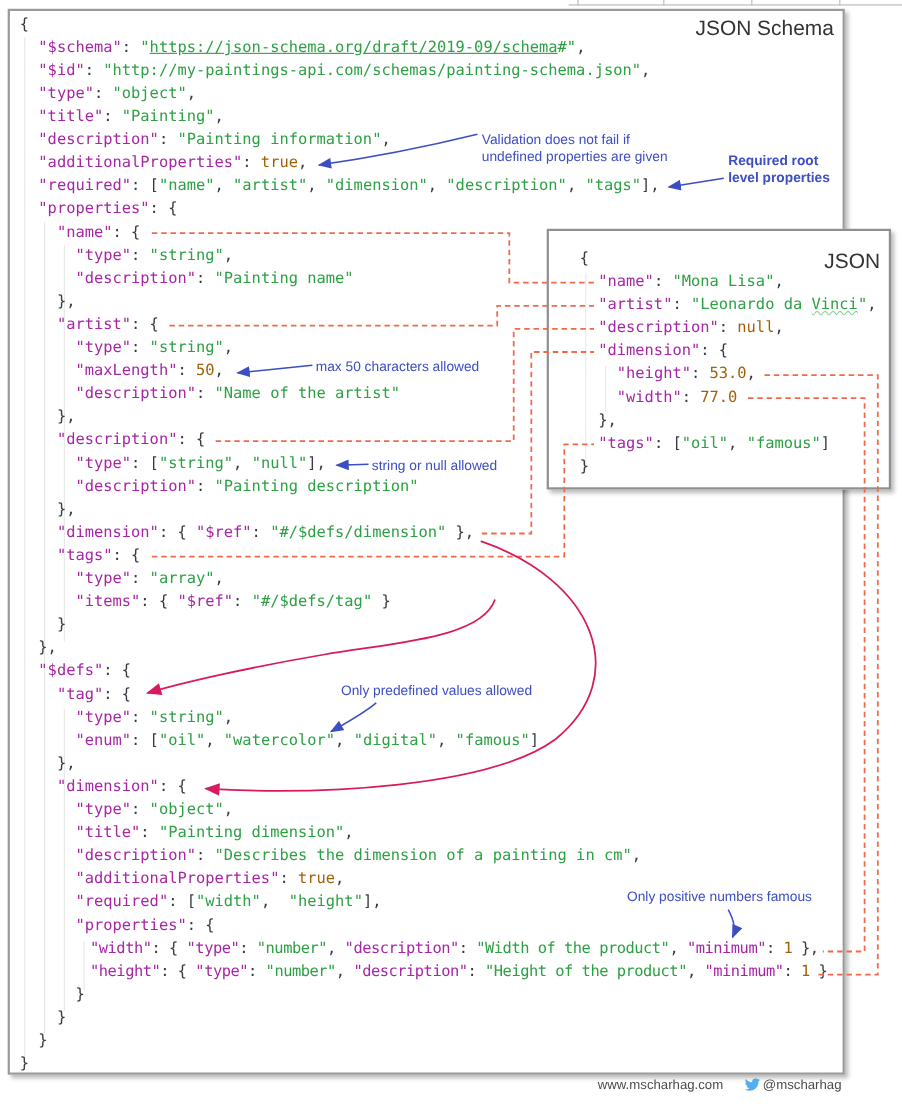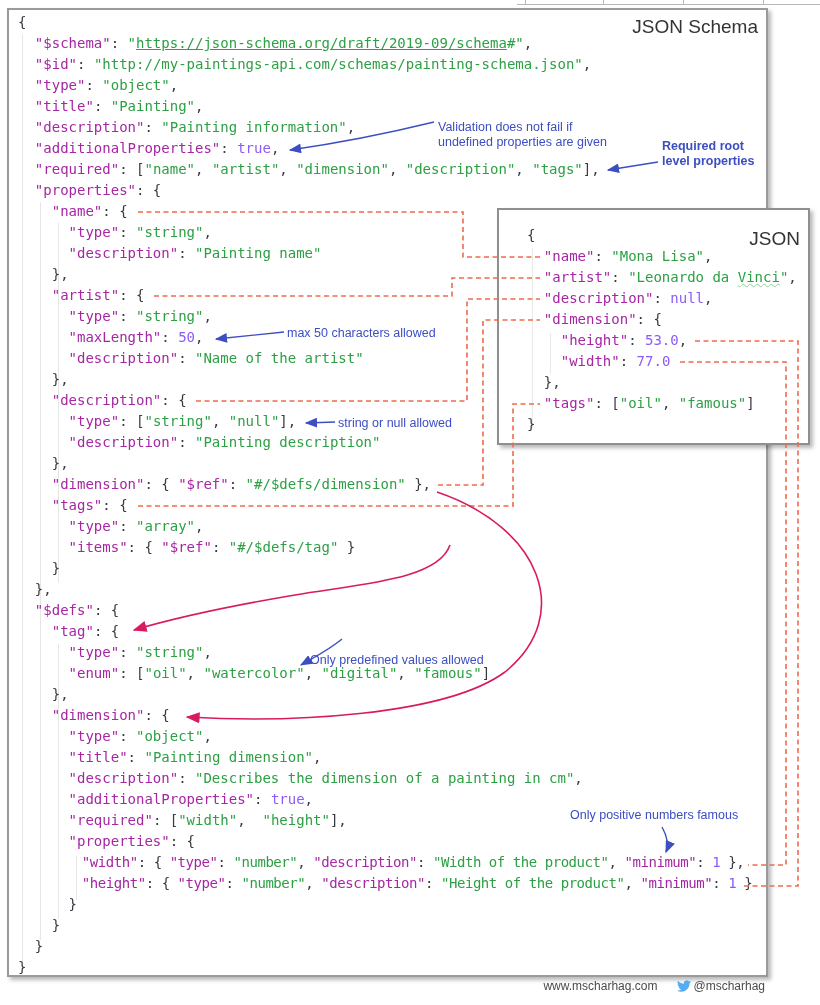--- a/index.html
+++ b/index.html
@@ -15,21 +15,21 @@
   
   .code{position:absolute;font-family:"DejaVu Sans Mono","Liberation Mono",monospace;
         font-size:14px;line-height:21px;white-space:pre;z-index:6;}
   #schema-code{left:18px;top:12px;}
   #json-code{left:527px;top:225px;z-index:7;}
   .cl{height:21px;}
   .cl.tight{letter-spacing:-0.45px;}
   .p{color:#383a42;}
   .k{color:#a626a4;}
   .s{color:#2da044;}
-  .n{color:#8b5cf6;}
+  .n{color:#a16207;}
   .u{color:#2da044;text-decoration:underline;}
   .w{color:#2da044;text-decoration:underline wavy #8fd19e;text-decoration-thickness:1px;}
 
   
   .box-title{position:absolute;font-size:19px;color:#333;z-index:8;}
 
   
   .guide{position:absolute;width:1px;background:#e6e6e6;z-index:5;}
   .guide.json{z-index:7;background:#e9e9e9;}
 
@@ -76,21 +76,21 @@
 <div class="note" style="left:438px;top:99px;margin-top:21px;">
   <div>Validation does not fail if</div>
   <div>undefined properties are given</div>
 </div>
 <div class="note" style="left:662px;top:139px;font-weight:bold;">
   <div>Required root</div>
   <div>level properties</div>
 </div>
 <div class="note" style="left:287px;top:326px;">max 50 characters allowed</div>
 <div class="note" style="left:338px;top:416px;">string or null allowed</div>
-<div class="note" style="left:310px;top:621px;margin-top:32px;">Only predefined values allowed</div>
+<div class="note" style="left:310px;top:621px;">Only predefined values allowed</div>
 <div class="note" style="left:570px;top:808px;">Only positive numbers famous</div>
 
 <svg id="overlay" width="820" height="1005" viewBox="0 0 820 1005">
   <defs>
     <marker id="arrB" viewBox="0 0 10 8" refX="9" refY="4" markerWidth="9" markerHeight="7" orient="auto-start-reverse">
       <path d="M0,0 L10,4 L0,8 z" fill="#3c4ec2"></path>
     </marker>
     <marker id="arrP" viewBox="0 0 10 8" refX="9" refY="4" markerWidth="9" markerHeight="7" orient="auto-start-reverse">
       <path d="M0,0 L10,4 L0,8 z" fill="#d81b60"></path>
     </marker>

